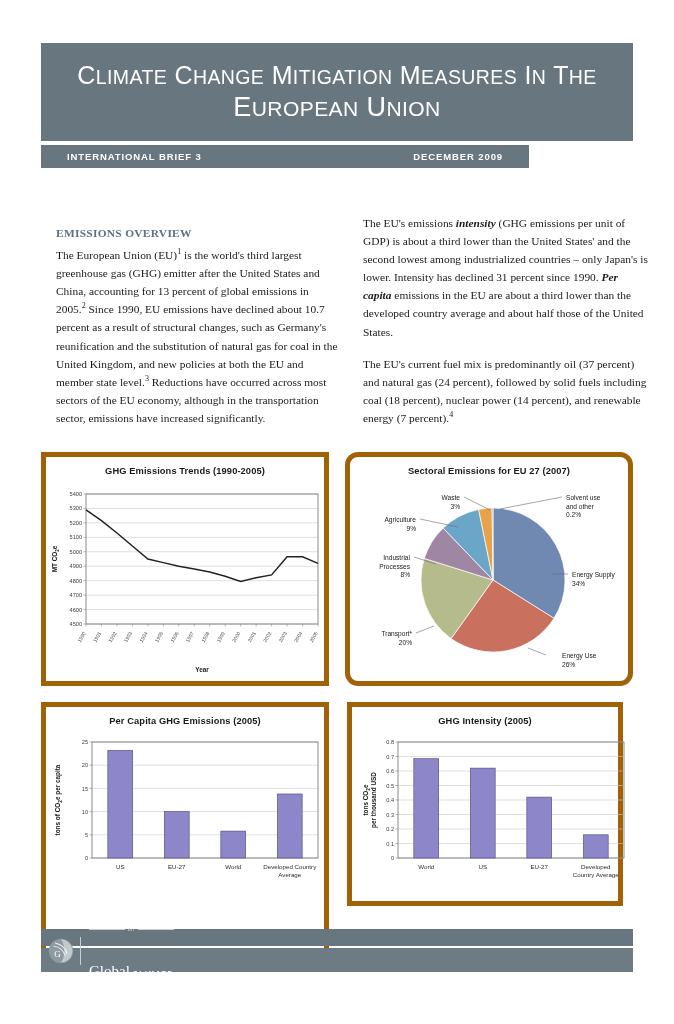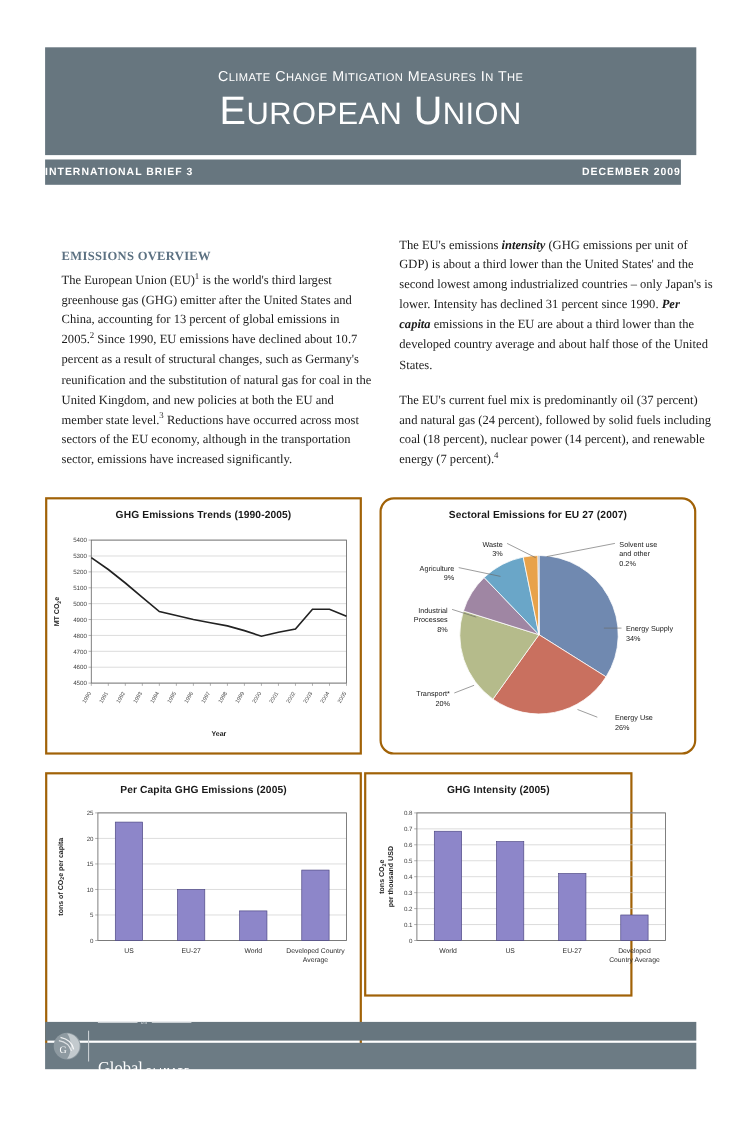--- a/index.html
+++ b/index.html
@@ -29,42 +29,42 @@
     justify-content: center;
   }
   .title-line {
     color: #ffffff;
     font-family: "Liberation Sans", sans-serif;
     text-align: center;
     letter-spacing: 0.4px;
     line-height: 1.08;
     white-space: nowrap;
   }
-  .title-line.l1 { font-size: 13px; }
-  .title-line.l2 { font-size: 36px; margin-top: 4px; }
+  .title-line.l1 { font-size: 25px; }
+  .title-line.l2 { font-size: 27px; margin-top: 4px; }
   
   .sc { font-size: 0.78em; }
 
   #brief-bar {
     position: absolute;
     left: 41px;
     top: 145px;
-    width: 578px;
+    width: 488px;
     height: 23px;
     background: #67767f;
     color: #ffffff;
     font-family: "Liberation Sans", sans-serif;
     font-size: 9.5px;
     font-weight: bold;
     letter-spacing: 0.9px;
     display: flex;
     align-items: center;
     justify-content: space-between;
     box-sizing: border-box;
-    padding: 0 0;
+    padding: 0 26px;
   }
 
   
   #columns {
     position: absolute;
     left: 56px;
     top: 214px;
     width: 592px;
     display: flex;
     gap: 22px;
@@ -87,27 +87,27 @@
     text-align: left;
   }
   .col.right .para:first-child { margin-top: 0; }
   sup { font-size: 8px; line-height: 0; }
   em { font-style: italic; font-weight: bold; }
 
   
   .panel {
     position: absolute;
     background: #ffffff;
-    border: 2px solid #a16207;
+    border: 5px solid #a16207;
     box-sizing: border-box;
   }
   #panel-trends  { left: 41px;  top: 452px; width: 288px; height: 234px; }
   #panel-pie     { left: 345px; top: 452px; width: 288px; height: 234px; border-radius: 13px; }
   #panel-percap  { left: 41px;  top: 702px; width: 288px; height: 252px; }
-  #panel-intens  { left: 331px; top: 702px; width: 244px; height: 204px; }
+  #panel-intens  { left: 347px; top: 702px; width: 276px; height: 204px; }
 
   .chart-title {
     font-family: "Liberation Sans", sans-serif;
     font-size: 9.3px;
     font-weight: bold;
     color: #1a1a1a;
     text-align: center;
     margin-top: 9px;
     letter-spacing: 0.1px;
   }

